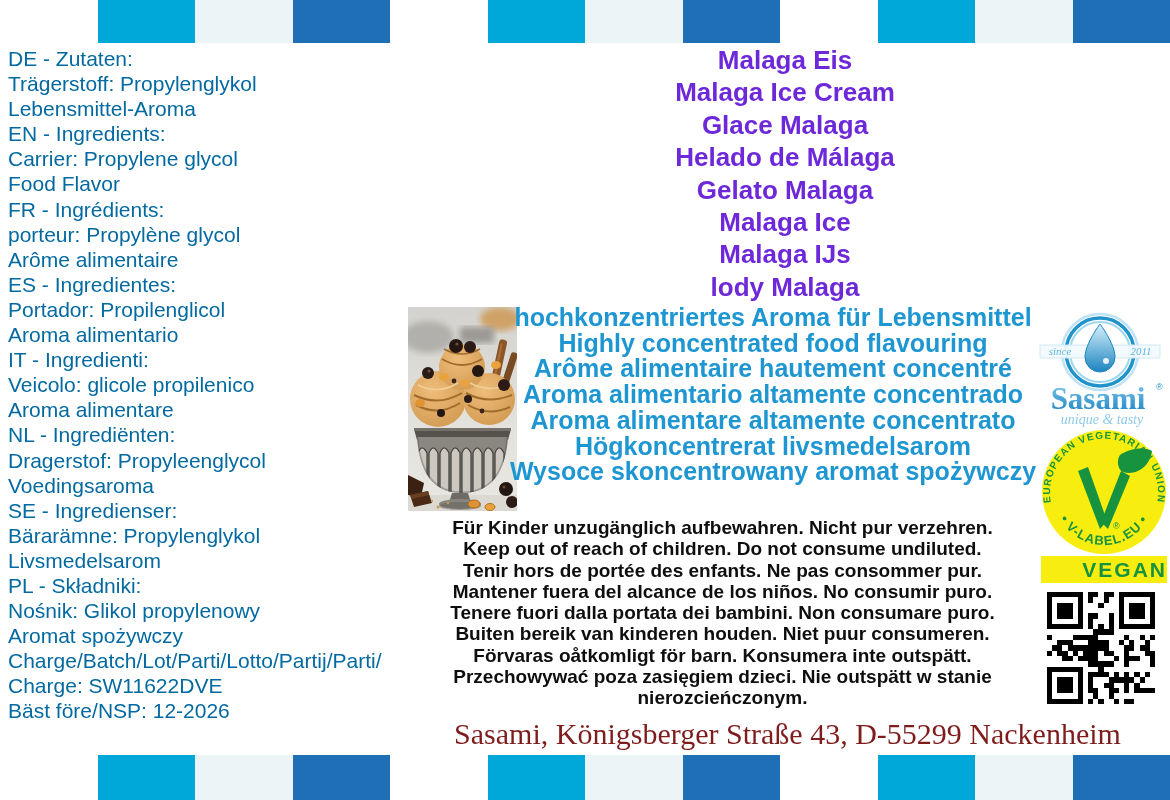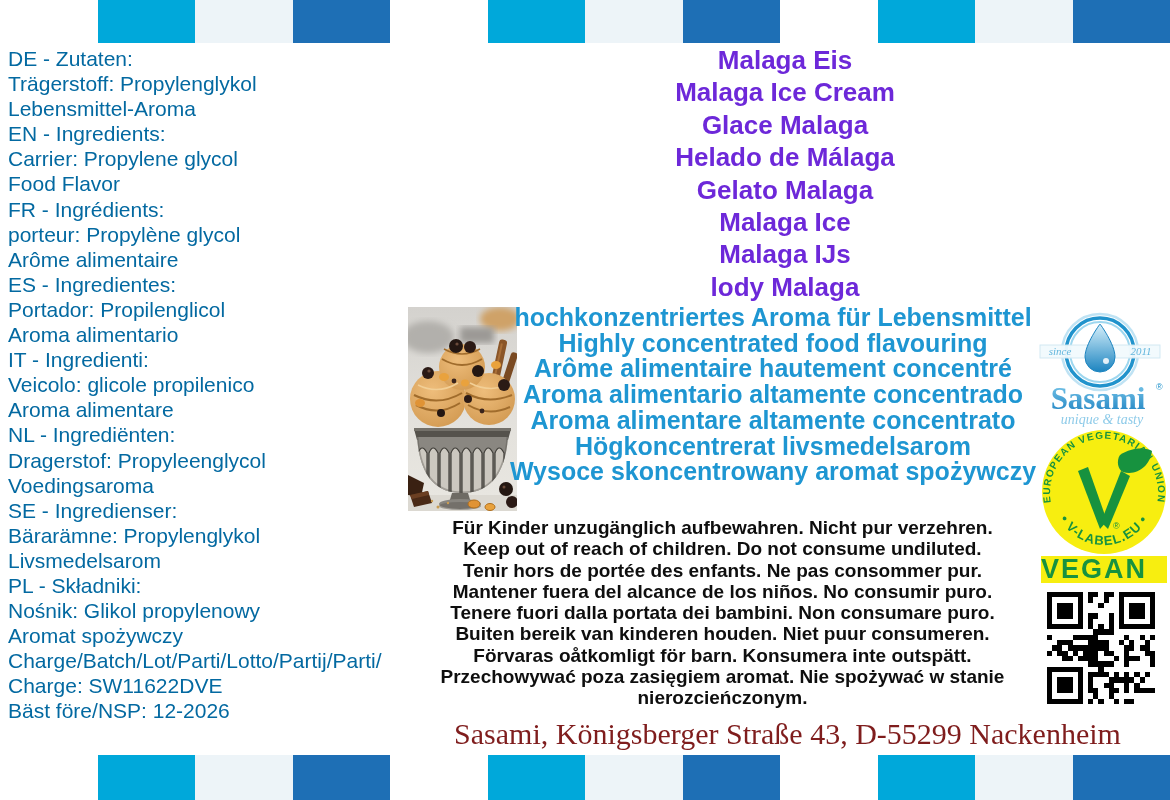--- a/index.html
+++ b/index.html
@@ -25,21 +25,21 @@
 
   .address{position:absolute;left:405px;top:717px;width:765px;text-align:center;
     font-family:"Liberation Serif",serif;font-size:30px;color:#7f1d1d;}
 
   .photo{position:absolute;left:408px;top:307px;width:109px;height:204px;}
   .photo svg{display:block;}
 
   .sasami{position:absolute;left:1038px;top:308px;width:128px;height:122px;}
   .vlabel{position:absolute;left:1041px;top:429px;width:126px;height:156px;}
   .vegan-bar{position:absolute;left:0;top:127px;width:126px;height:27px;background:#f7ee10;
-    color:#17923f;font-weight:bold;font-size:27px;line-height:27px;text-align:left;
+    color:#17923f;font-weight:bold;font-size:21px;line-height:27px;text-align:right;
     letter-spacing:2px;}
   .qr{position:absolute;left:1047px;top:592px;width:108px;height:112px;}
   .qr svg{display:block;width:108px;height:112px;shape-rendering:crispEdges;}
 </style>
 </head>
 <body>
 
 <div class="label">
 
   <div class="border top">
@@ -203,21 +203,21 @@
     </div>
 
   <div class="warnings">
       <div class="wline">Für Kinder unzugänglich aufbewahren. Nicht pur verzehren.</div>
       <div class="wline">Keep out of reach of children. Do not consume undiluted.</div>
       <div class="wline">Tenir hors de portée des enfants. Ne pas consommer pur.</div>
       <div class="wline">Mantener fuera del alcance de los niños. No consumir puro.</div>
       <div class="wline">Tenere fuori dalla portata dei bambini. Non consumare puro.</div>
       <div class="wline">Buiten bereik van kinderen houden. Niet puur consumeren.</div>
       <div class="wline">Förvaras oåtkomligt för barn. Konsumera inte outspätt.</div>
-      <div class="wline">Przechowywać poza zasięgiem aromat. Nie spożywać w stanie nierozcieńczonym.</div>
+      <div class="wline">Przechowywać poza zasięgiem dzieci. Nie outspätt w stanie nierozcieńczonym.</div>
     </div>
 
   <div class="address">Sasami, Königsberger Straße 43, D-55299 Nackenheim</div>
 
   <div class="sasami">
     <svg width="128" height="122" viewBox="0 0 128 122">
       <defs>
         <linearGradient id="dropGrad" x1="0" y1="0" x2="0" y2="1">
           <stop offset="0" stop-color="#d6f0fb"></stop>
             <stop offset="1" stop-color="#1c84c0"></stop>

